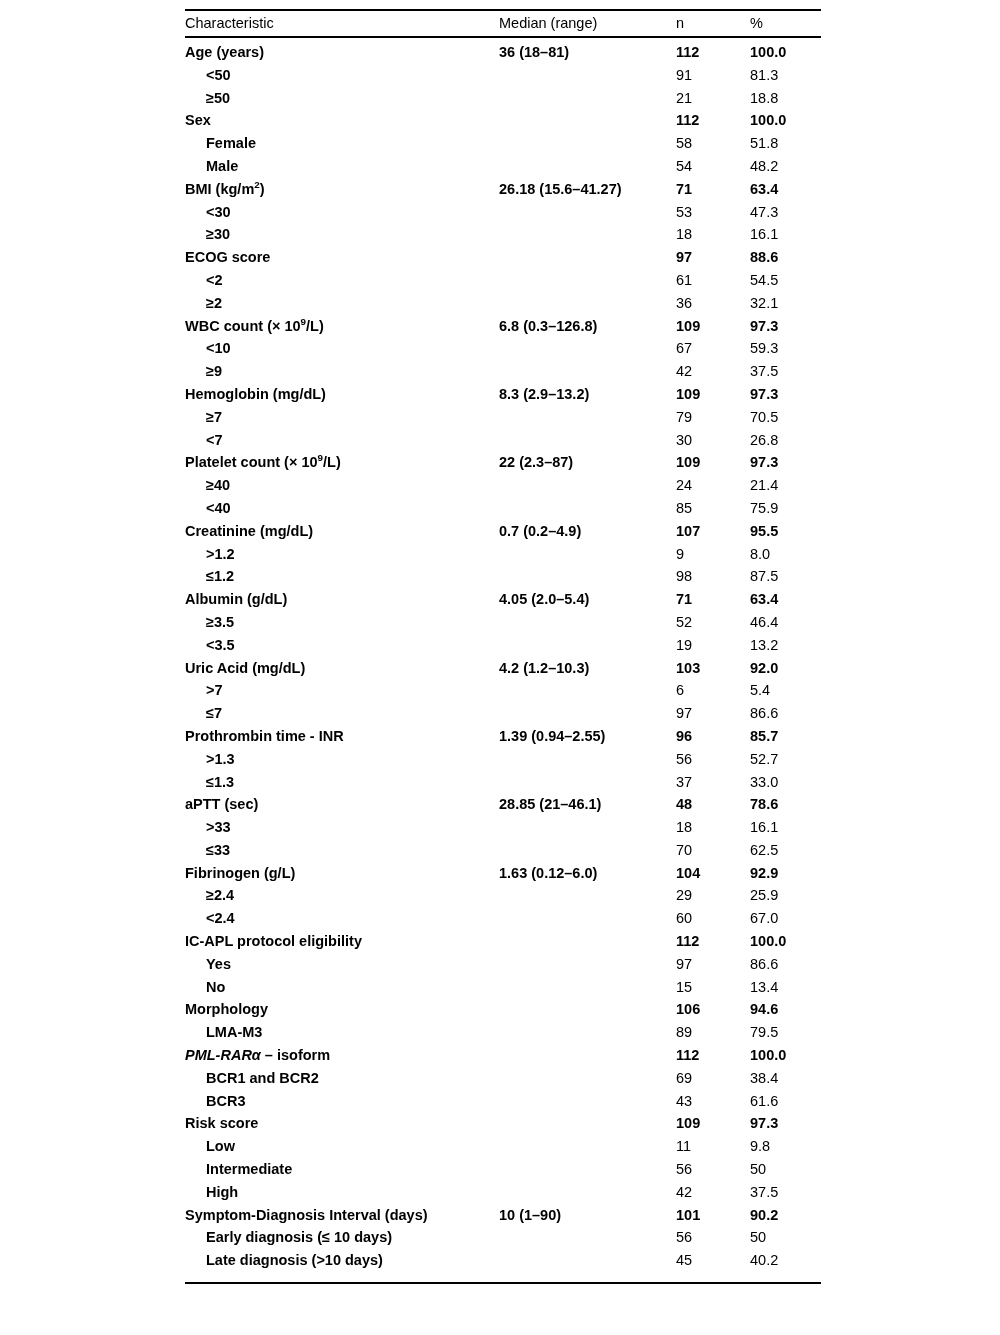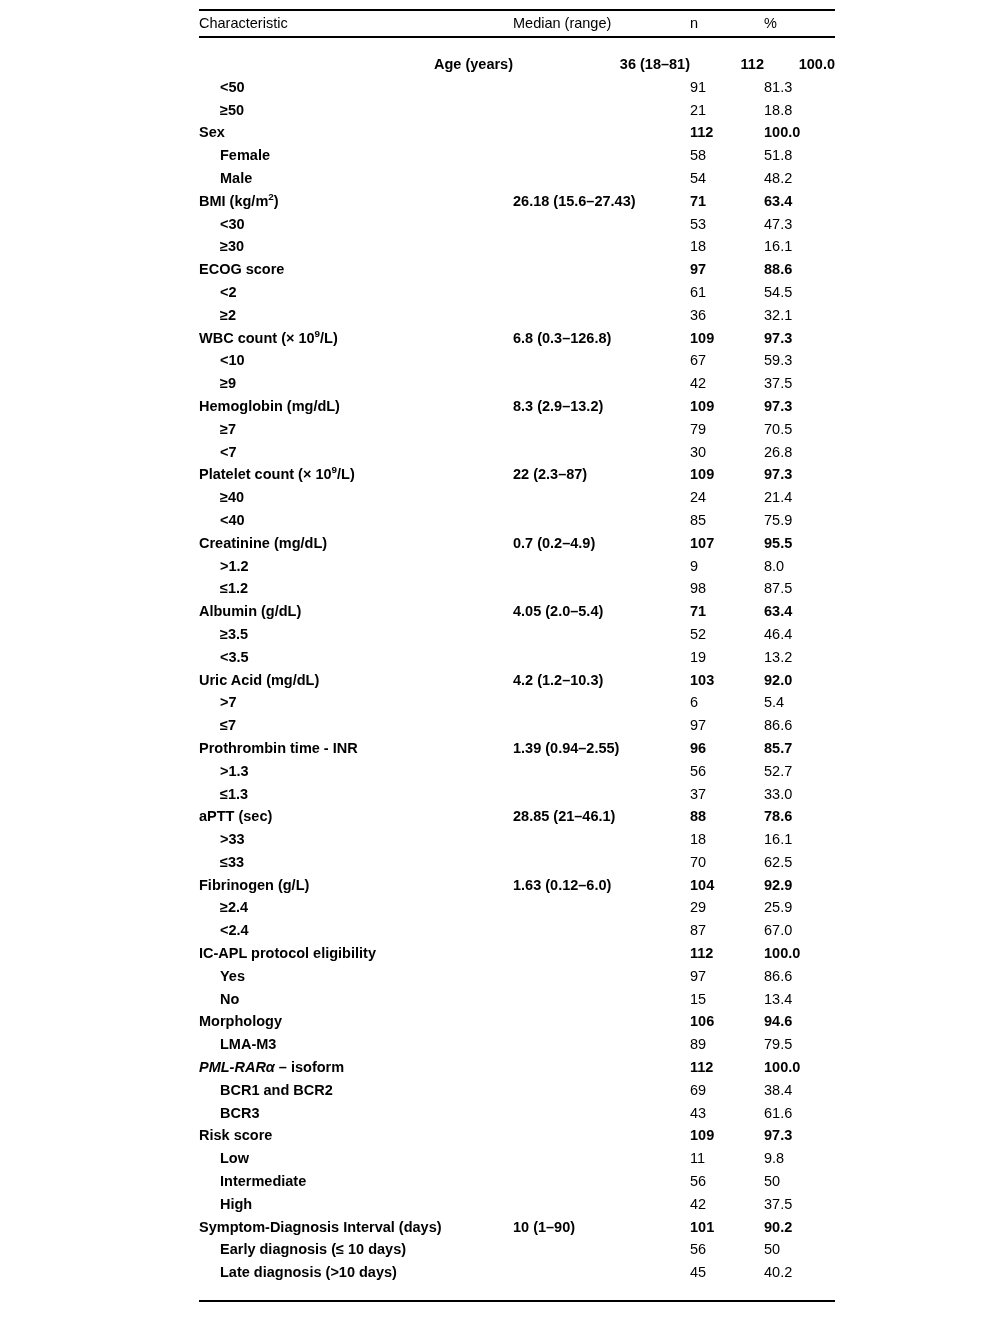--- a/index.html
+++ b/index.html
@@ -14,21 +14,21 @@
     color: #000000;
     overflow: hidden;
   }
   .page {
     position: relative;
     width: 1000px;
     height: 1335px;
   }
   .table-wrap {
     position: absolute;
-    left: 199px;
+    left: 185px;
     top: 9px;
     width: 636px;
   }
   table.data-table {
     width: 636px;
     border-collapse: collapse;
     table-layout: fixed;
     font-size: 14.5px;
   }
   table.data-table col.c-char { width: 314px; }
@@ -49,22 +49,22 @@
     border-bottom: 2.2px solid #000;
   }
   tbody tr.row td {
     padding: 0;
     height: 22.8px;
     line-height: 22.8px;
     vertical-align: middle;
     font-size: 14.5px;
     white-space: nowrap;
   }
-  tbody tr.row.first-body td { padding-top: 15px; text-align: right; }
-  tbody tr.row.last-body td { padding-bottom: 16px; }
+  tbody tr.row.first-body td { padding-top: 3px; }
+  tbody tr.row.last-body td { padding-bottom: 10px; }
   tr.group td.c-label,
   tr.group td.c-median,
   tr.group td.c-n,
   tr.group td.c-pct { font-weight: bold; }
   td.c-label.sub { padding-left: 21px !important; font-weight: bold; }
   td.c-median { padding-left: 0; }
   tbody { border-bottom: 2.2px solid #000; }
   .italic-part { font-style: italic; }
   sup { font-size: 0.68em; vertical-align: super; line-height: 0; }
 </style>
@@ -120,21 +120,21 @@
             <td class="c-pct">51.8</td>
           </tr>
           <tr class="row">
             <td class="c-label sub">Male</td>
             <td class="c-median"></td>
             <td class="c-n">54</td>
             <td class="c-pct">48.2</td>
           </tr>
           <tr class="row group">
             <td class="c-label">BMI (kg/m<sup>2</sup>)</td>
-            <td class="c-median">26.18 (15.6–27.43)</td>
+            <td class="c-median">26.18 (15.6–41.27)</td>
             <td class="c-n">71</td>
             <td class="c-pct">63.4</td>
           </tr>
           <tr class="row">
             <td class="c-label sub">&lt;30</td>
             <td class="c-median"></td>
             <td class="c-n">53</td>
             <td class="c-pct">47.3</td>
           </tr>
           <tr class="row">
@@ -283,21 +283,21 @@
           </tr>
           <tr class="row">
             <td class="c-label sub">≤1.3</td>
             <td class="c-median"></td>
             <td class="c-n">37</td>
             <td class="c-pct">33.0</td>
           </tr>
           <tr class="row group">
             <td class="c-label">aPTT (sec)</td>
             <td class="c-median">28.85 (21–46.1)</td>
-            <td class="c-n">88</td>
+            <td class="c-n">48</td>
             <td class="c-pct">78.6</td>
           </tr>
           <tr class="row">
             <td class="c-label sub">&gt;33</td>
             <td class="c-median"></td>
             <td class="c-n">18</td>
             <td class="c-pct">16.1</td>
           </tr>
           <tr class="row">
             <td class="c-label sub">≤33</td>
@@ -313,21 +313,21 @@
           </tr>
           <tr class="row">
             <td class="c-label sub">≥2.4</td>
             <td class="c-median"></td>
             <td class="c-n">29</td>
             <td class="c-pct">25.9</td>
           </tr>
           <tr class="row">
             <td class="c-label sub">&lt;2.4</td>
             <td class="c-median"></td>
-            <td class="c-n">87</td>
+            <td class="c-n">60</td>
             <td class="c-pct">67.0</td>
           </tr>
           <tr class="row group">
             <td class="c-label">IC-APL protocol eligibility</td>
             <td class="c-median"></td>
             <td class="c-n">112</td>
             <td class="c-pct">100.0</td>
           </tr>
           <tr class="row">
             <td class="c-label sub">Yes</td>

